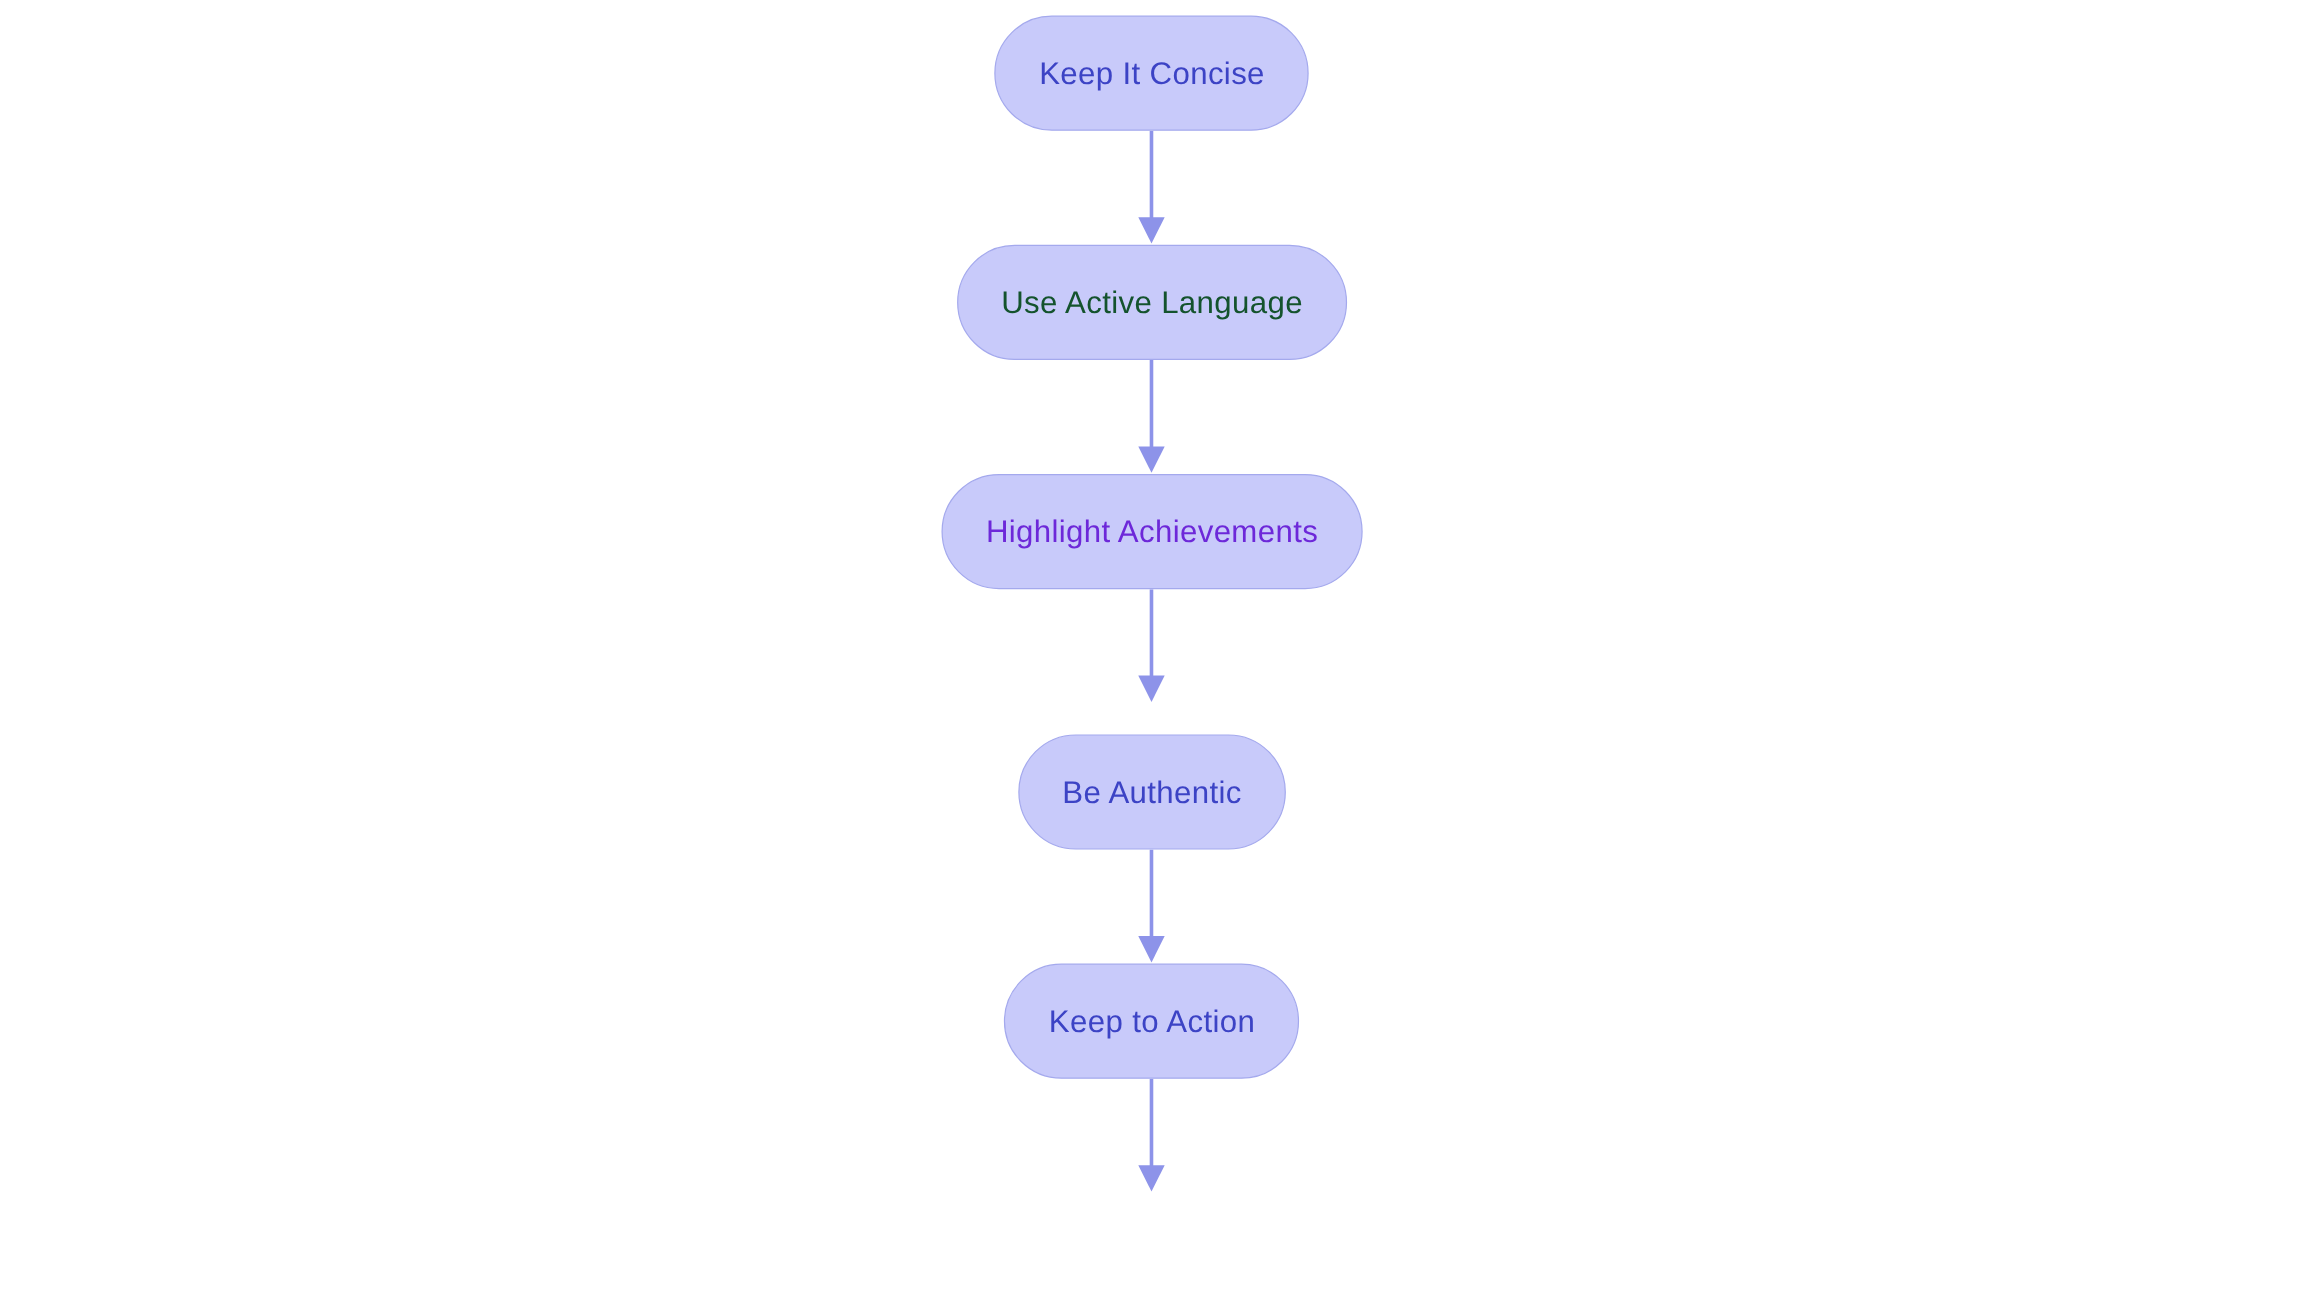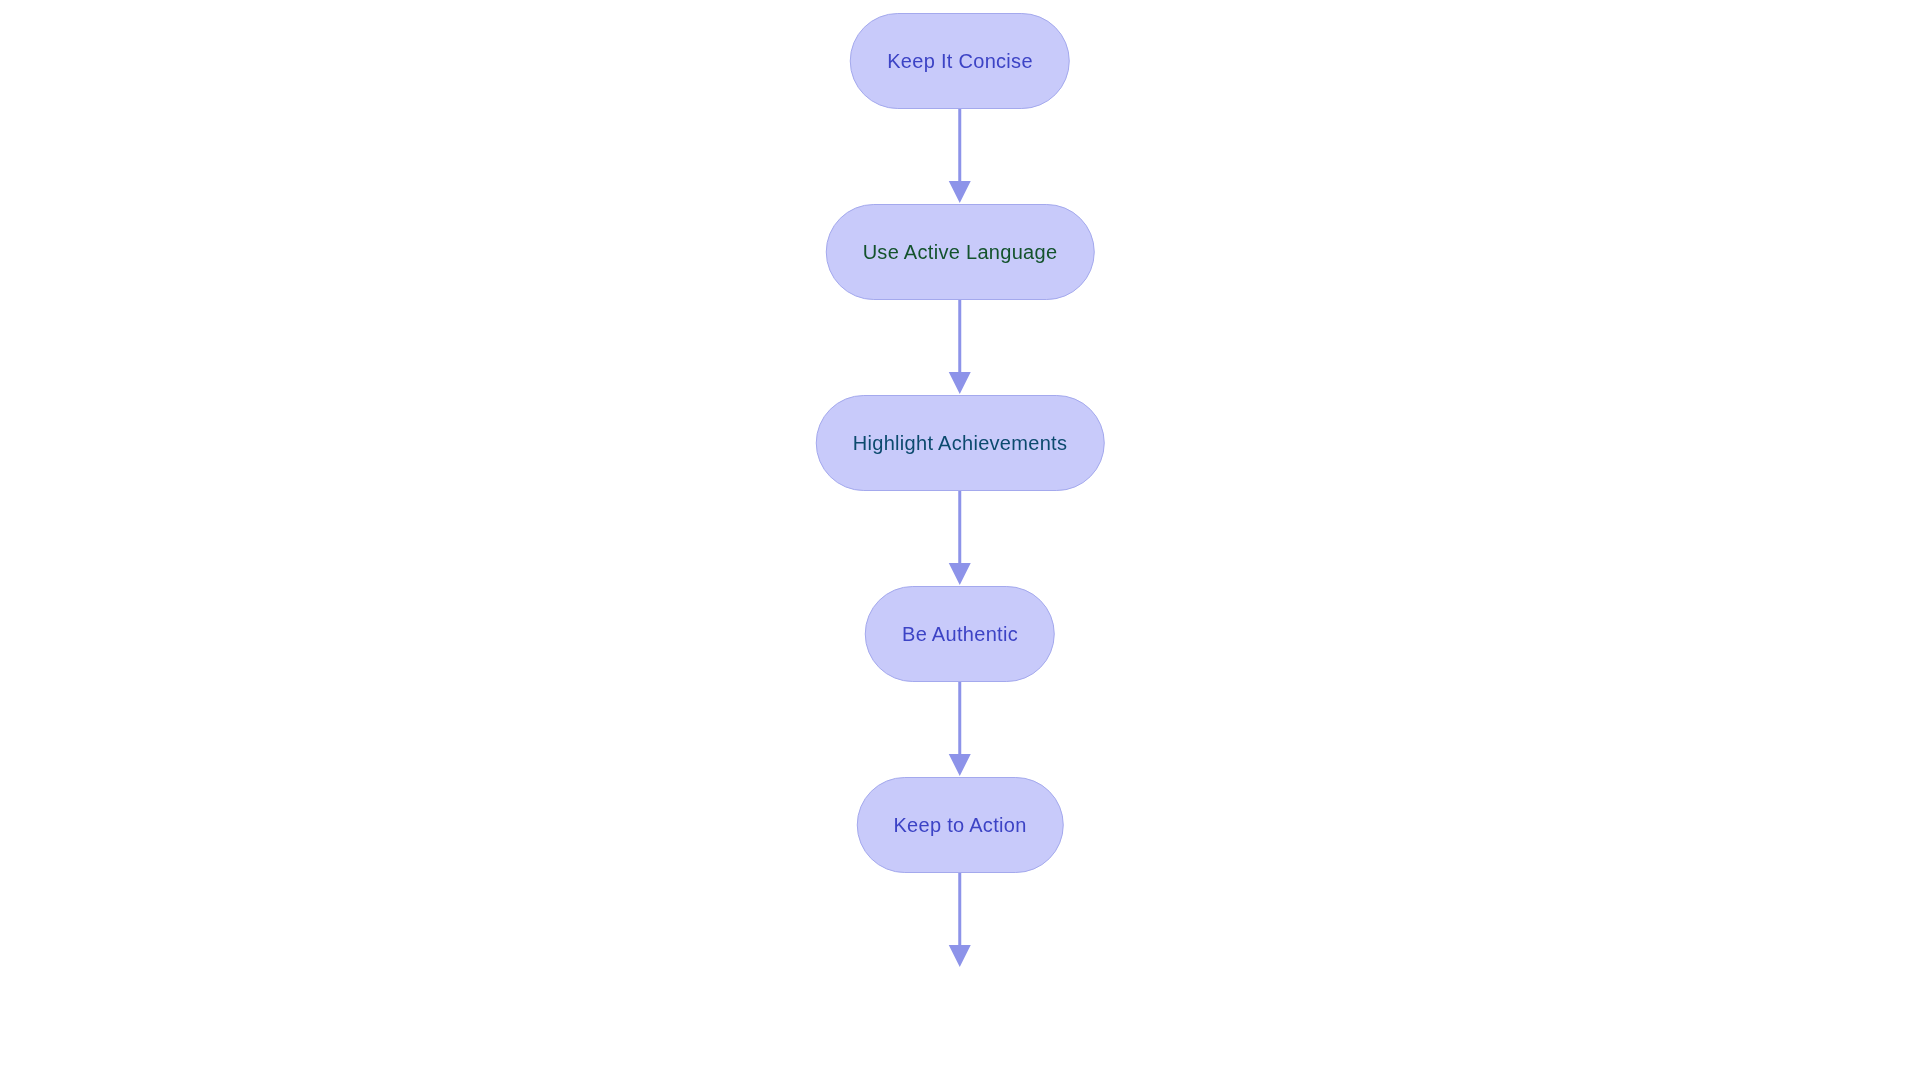--- a/index.html
+++ b/index.html
@@ -28,21 +28,21 @@
   }
   .flow-node {
     height: 96px;
     border-radius: 48px;
     display: flex;
     align-items: center;
     justify-content: center;
     padding: 0 36px;
     box-sizing: border-box;
     white-space: nowrap;
-    font-size: 20px;
+    font-size: 26px;
     letter-spacing: 0.3px;
   }
   .flow-node .node-label {
     display: block;
   }
   .flow-connector {
     width: 26px;
     height: 95px;
     display: block;
   }
@@ -68,30 +68,30 @@
       </div>
       <div class="flow-node" style="background: rgb(200, 202, 250); border: 1.5px solid rgb(164, 169, 237); color: #14532d;">
         <span class="node-label">Use Active Language</span>
       </div>
       <div class="flow-connector">
         <svg viewBox="0 0 26 95" xmlns="http://www.w3.org/2000/svg">
           <line x1="13" y1="0" x2="13" y2="74" stroke="#8d93e9" stroke-width="3"></line>
           <polygon points="2,72 24,72 13,94" fill="#8d93e9"></polygon>
         </svg>
       </div>
-      <div class="flow-node" style="background: rgb(200, 202, 250); border: 1.5px solid rgb(164, 169, 237); color: #0c4a6e;">
+      <div class="flow-node" style="background: rgb(200, 202, 250); border: 1.5px solid rgb(164, 169, 237); color: #6d28d9;">
         <span class="node-label">Highlight Achievements</span>
       </div>
       <div class="flow-connector">
         <svg viewBox="0 0 26 95" xmlns="http://www.w3.org/2000/svg">
           <line x1="13" y1="0" x2="13" y2="74" stroke="#8d93e9" stroke-width="3"></line>
           <polygon points="2,72 24,72 13,94" fill="#8d93e9"></polygon>
         </svg>
       </div>
-      <div class="flow-node" style="background: rgb(200, 202, 250); border: 1.5px solid rgb(164, 169, 237); color: rgb(60, 67, 197);">
+      <div class="flow-node" style="background: rgb(200, 202, 250); border: 1.5px solid rgb(164, 169, 237); color: rgb(60, 67, 197); margin-top: 26px;">
         <span class="node-label">Be Authentic</span>
       </div>
       <div class="flow-connector">
         <svg viewBox="0 0 26 95" xmlns="http://www.w3.org/2000/svg">
           <line x1="13" y1="0" x2="13" y2="74" stroke="#8d93e9" stroke-width="3"></line>
           <polygon points="2,72 24,72 13,94" fill="#8d93e9"></polygon>
         </svg>
       </div>
       <div class="flow-node" style="background: rgb(200, 202, 250); border: 1.5px solid rgb(164, 169, 237); color: rgb(60, 67, 197);">
         <span class="node-label">Keep to Action</span>

